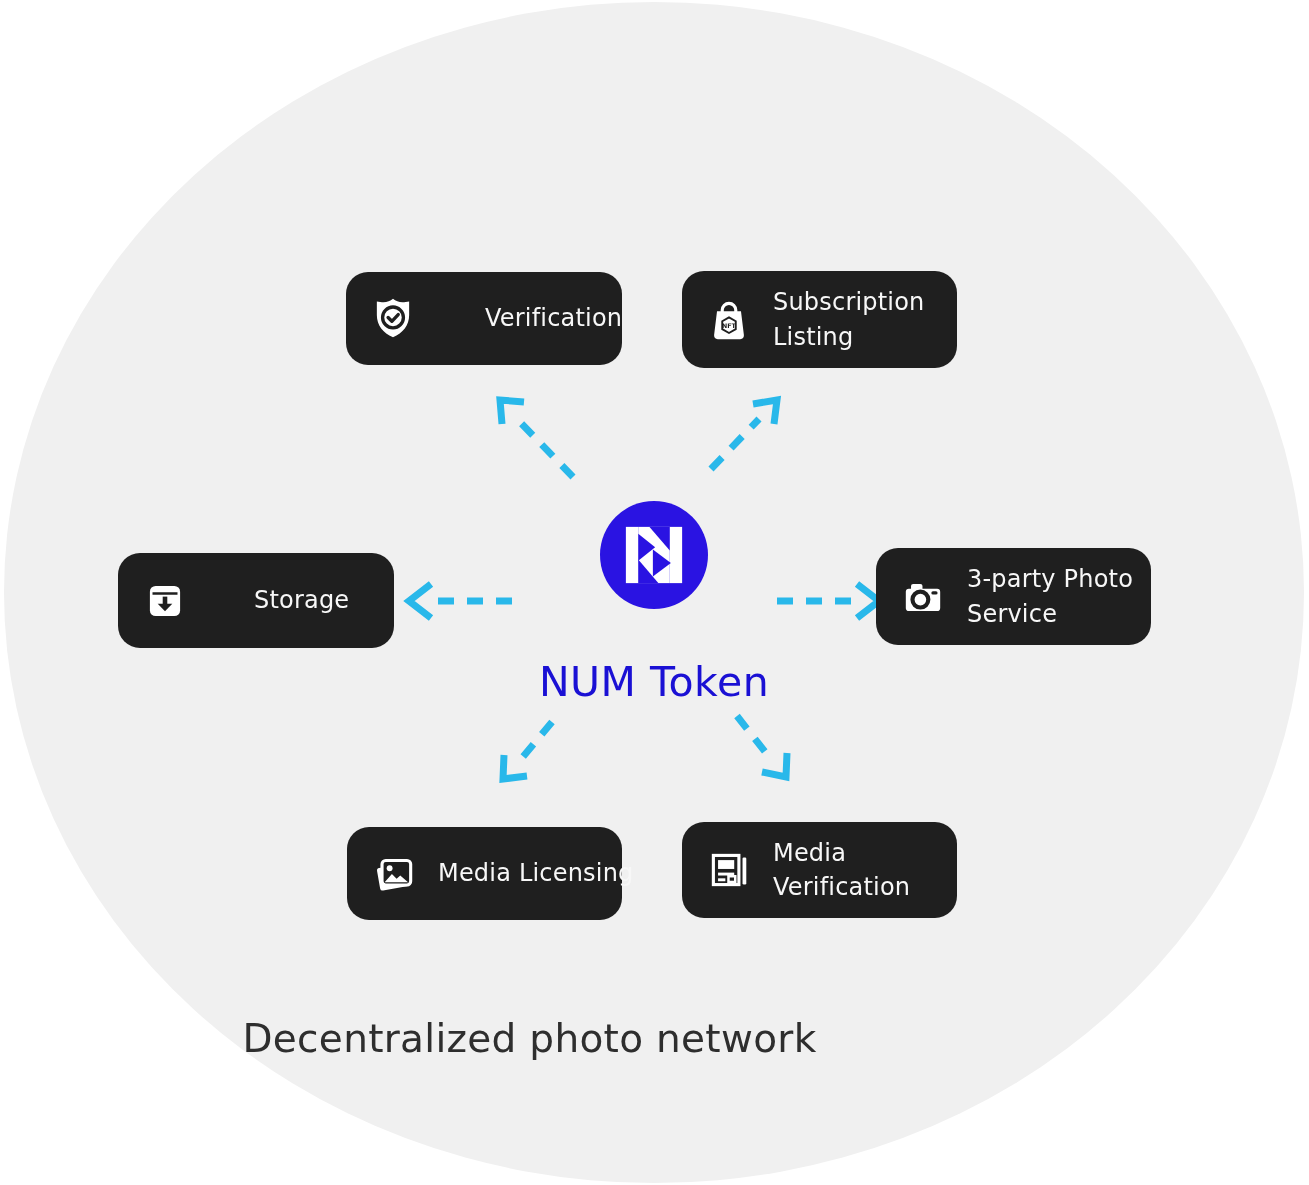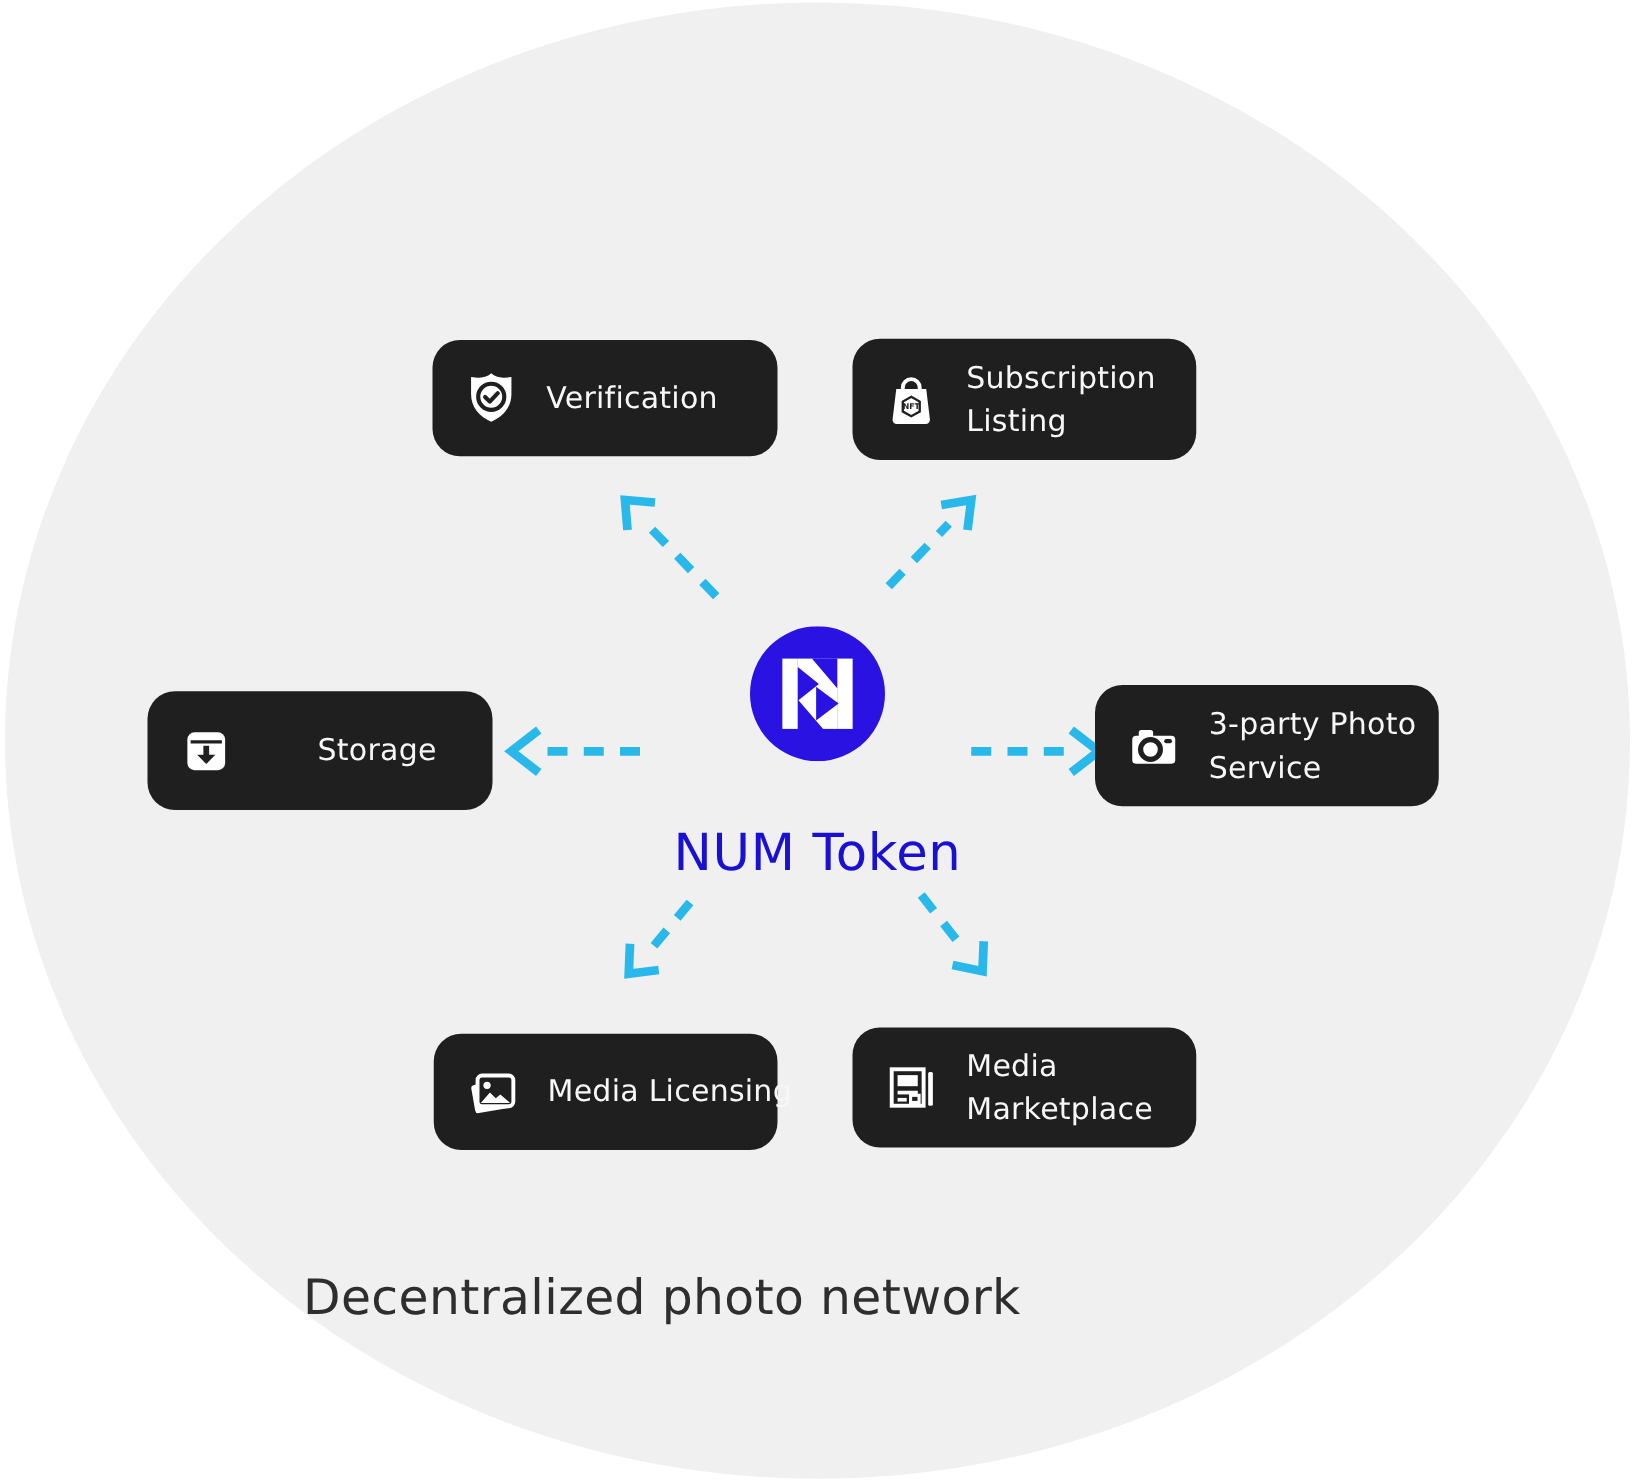--- a/index.html
+++ b/index.html
@@ -15,21 +15,21 @@
   .node{
     position:absolute;display:flex;align-items:center;
     background:var(--node-bg,#1f1f1f);border-radius:22px;
   }
   .node .icon{flex:0 0 auto;width:50px;height:50px;margin-left:22px;display:block;}
   .node .icon svg{display:block;width:100%;height:100%;}
   .node .label{
     margin-left:19px;color:var(--node-text,#f7f7f7);
     font-size:24px;line-height:1.42;letter-spacing:0.2px;
   }
-  .n-verification{left:346px;top:272px;width:276px;height:93px;}
+  .n-verification{left:346px;top:272px;width:276px;height:93px;gap:48px;}
   .n-marketplace{left:682px;top:271px;width:275px;height:97px;}
   .n-storage{left:118px;top:553px;width:276px;height:95px;gap:45px;}
   .n-photoservice{left:876px;top:548px;width:275px;height:97px;}
   .n-licensing{left:347px;top:827px;width:275px;height:93px;}
   .n-media{left:682px;top:822px;width:275px;height:96px;}
   .oneline .label{white-space:nowrap;}
   .n-marketplace .label{max-width:155px;}
   .n-photoservice .label{max-width:178px;}
   .n-media .label{max-width:162px;}
   .center-logo{position:absolute;left:600px;top:501px;width:108px;height:108px;}
@@ -155,18 +155,18 @@
     <span class="icon">
       <svg viewBox="0 0 48 48">
         <rect x="9" y="10" width="24.5" height="28" fill="none" stroke="#ffffff" stroke-width="3"></rect>
         <rect x="13.5" y="14.5" width="15.5" height="8.5" fill="#ffffff"></rect>
         <rect x="13.5" y="26.5" width="15.5" height="2.8" fill="#ffffff"></rect>
         <rect x="13.5" y="32" width="7" height="2.8" fill="#ffffff"></rect>
         <rect x="23.5" y="30" width="6.5" height="5.5" fill="none" stroke="#ffffff" stroke-width="2.4"></rect>
         <rect x="37" y="12" width="3.6" height="26" rx="1.2" fill="#ffffff"></rect>
       </svg>
     </span>
-    <span class="label">Media Marketplace</span>
+    <span class="label">Media Verification</span>
   </div>
 
   <div class="caption">Decentralized photo network</div>
 
 </div>
 
 </body></html>

